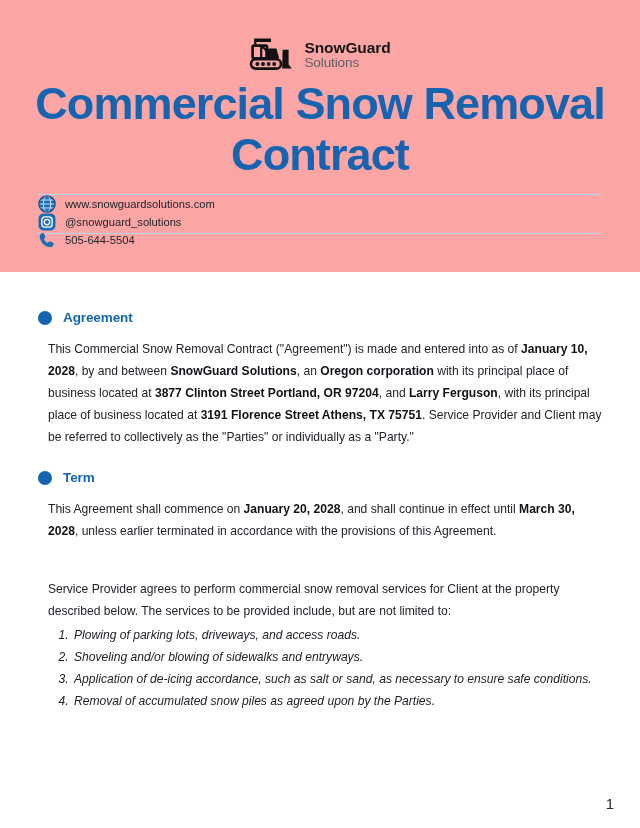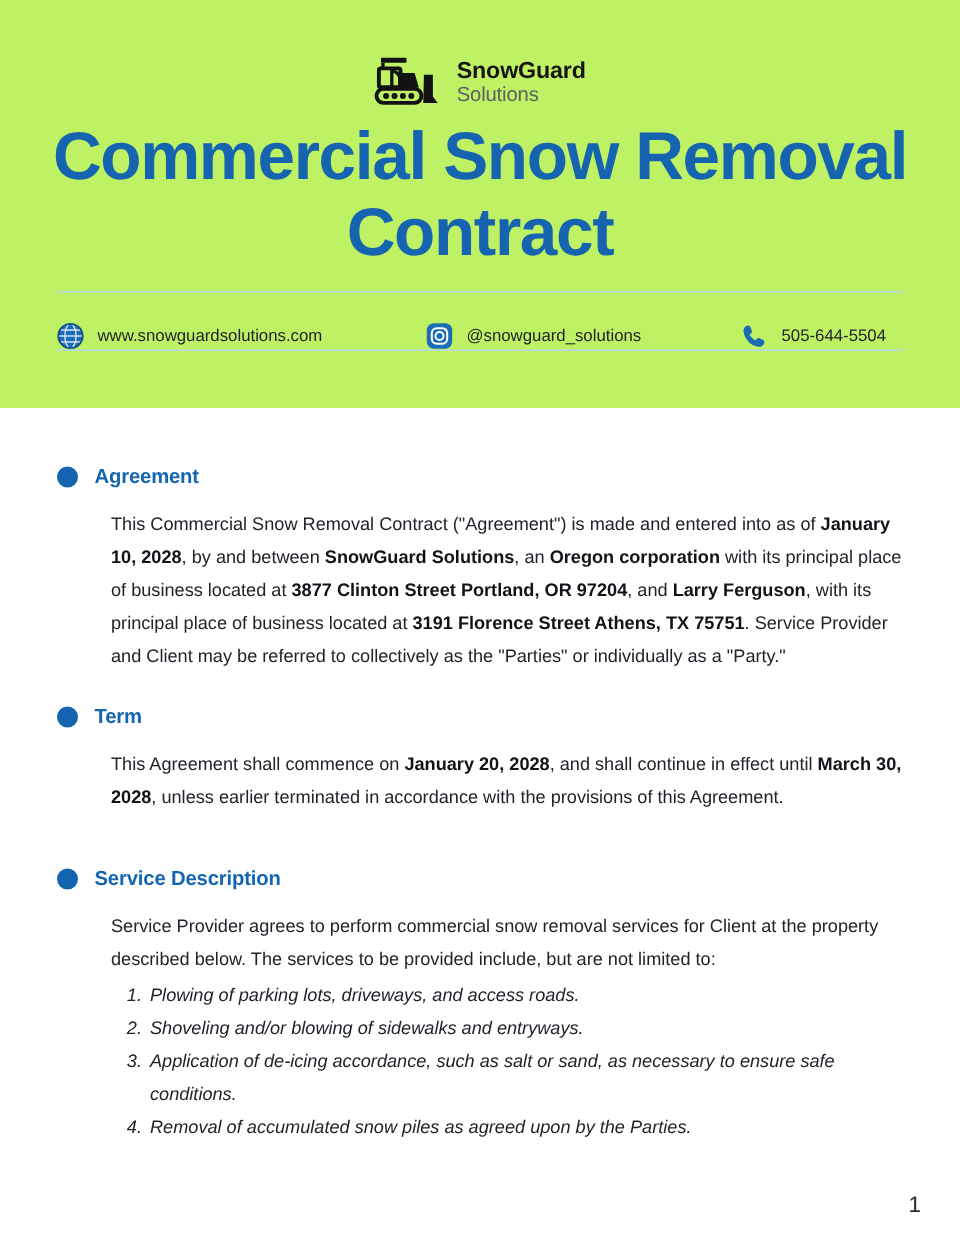--- a/index.html
+++ b/index.html
@@ -11,21 +11,21 @@
     height: 828px;
     background: #ffffff;
     font-family: "Liberation Sans", sans-serif;
     color: #1a1a1a;
     overflow: hidden;
     position: relative;
   }
 
   
   .header {
-    background: #bef264;
+    background: #fca5a5;
     padding: 0 30px;
     height: 272px;
     box-sizing: border-box;
     position: relative;
   }
 
   .logo-row {
     display: flex;
     align-items: center;
     justify-content: center;
@@ -70,21 +70,22 @@
 
   .contact-bar {
     position: absolute;
     left: 38px;
     right: 38px;
     bottom: 38px;
     border-top: 1.6px solid #b9d6ef;
     border-bottom: 1.6px solid #b9d6ef;
     height: 38px;
     display: flex;
-    align-items: flex-end;
+    align-items: flex-start;
+    flex-direction: column;
   }
   .contact-item {
     display: flex;
     align-items: center;
     gap: 9px;
     font-size: 11.2px;
     color: #20242a;
     white-space: nowrap;
   }
   .contact-item.web   { width: 246px; }
@@ -117,21 +118,21 @@
     flex: 0 0 auto;
   }
   .sec-title {
     font-size: 13.5px;
     font-weight: bold;
     color: #1566b2;
     letter-spacing: -0.1px;
   }
 
   .sec-body {
-    margin-left: 36px;
+    margin-left: 10px;
     font-size: 12.1px;
     line-height: 1.82;
     color: #20242a;
     text-align: left;
   }
   .sec-body b { font-weight: bold; color: #101317; }
 
   ol.svc-list {
     margin: 0;
     padding-left: 24px;
@@ -230,24 +231,20 @@
 
   <div class="section">
     <div class="sec-head">
       <span class="sec-dot"></span>
       <span class="sec-title">Term</span>
     </div>
     <div class="sec-body">This Agreement shall commence on <b>January 20, 2028</b>, and shall continue in effect until <b>March 30, 2028</b>, unless earlier terminated in accordance with the provisions of this Agreement.</div>
   </div>
 
   <div class="section" style="margin-top:36px">
-    <div class="sec-head">
-      <span class="sec-dot"></span>
-      <span class="sec-title">Service Description</span>
-    </div>
     <div class="sec-body">Service Provider agrees to perform commercial snow removal services for Client at the property described below. The services to be provided include, but are not limited to:</div>
     <div class="sec-body" style="margin-top:2px">
       <ol class="svc-list">
           <li>Plowing of parking lots, driveways, and access roads.</li>
           <li>Shoveling and/or blowing of sidewalks and entryways.</li>
           <li>Application of de-icing accordance, such as salt or sand, as necessary to ensure safe conditions.</li>
           <li>Removal of accumulated snow piles as agreed upon by the Parties.</li>
         </ol>
     </div>
   </div>

